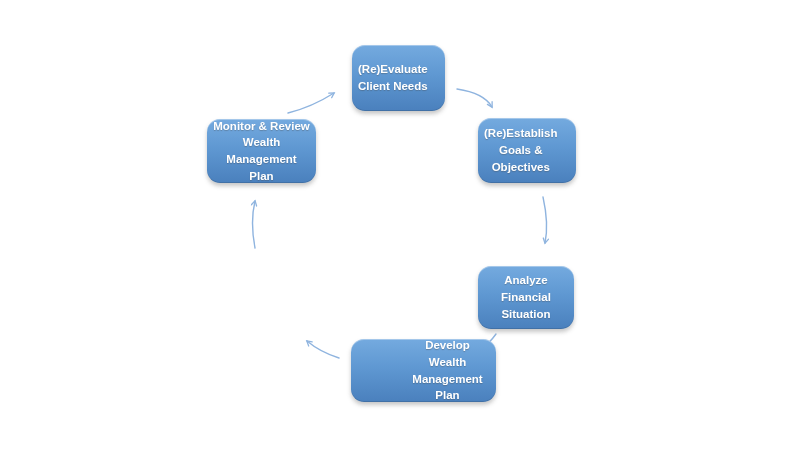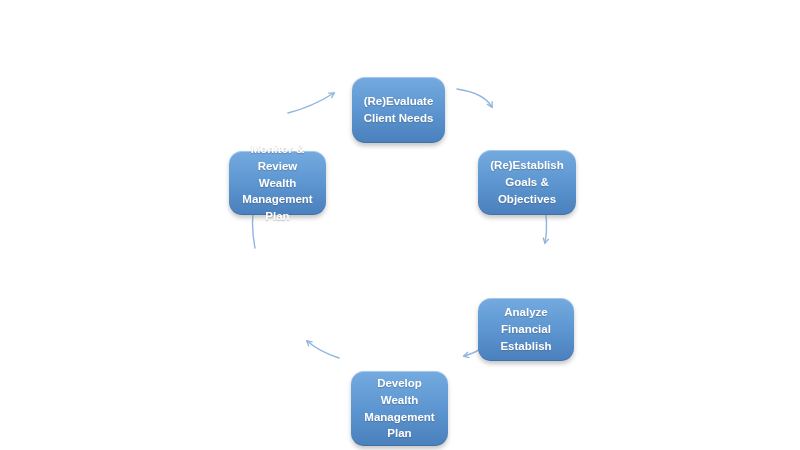--- a/index.html
+++ b/index.html
@@ -17,40 +17,38 @@
   }
   .node {
     position: absolute;
     border-radius: 13px;
     background: linear-gradient(180deg, #74aadf 0%, #5f98d2 45%, #4a80bd 100%);
     box-shadow: 0 3px 4px rgba(130,130,130,0.45),
                 inset 0 1px 0 rgba(255,255,255,0.35),
                 inset 0 -1px 0 rgba(0,0,0,0.12);
     display: flex;
     align-items: center;
-    justify-content: center;
-    margin-top: 32px;
   }
   .node .label {
     color: #ffffff;
     font-weight: bold;
     font-size: 11.5px;
     line-height: 1.45;
     text-align: center;
     white-space: pre-line;
     text-shadow: 0 1px 1px rgba(70,70,70,0.35);
     padding: 2px 6px;
   }
   
   .n-evaluate  { left: 352px; top:  45px; width: 93px; height: 66px; }
   .n-establish { left: 478px; top: 118px; width: 98px; height: 65px; }
   .n-analyze   { left: 478px; top: 266px; width: 96px; height: 63px; }
-  .n-develop   { left: 351px; top: 339px; width: 97px; height: 75px; }
+  .n-develop   { left: 351px; top: 339px; width: 97px; height: 63px; padding-left: 48px; }
   .n-implement { left: 223px; top: 266px; width: 97px; height: 63px; }
-  .n-monitor   { left: 229px; top: 119px; width: 97px; height: 64px; }
+  .n-monitor   { left: 207px; top: 119px; width: 109px; height: 64px; }
   .arrow-layer {
     position: absolute;
     left: 0; top: 0;
     width: 800px; height: 450px;
     pointer-events: none;
   }
   .arrow-layer path.flow {
     fill: none;
     stroke: #8fb4df;
     stroke-width: 1.4;
@@ -82,21 +80,21 @@
   </div>
 
   <div class="node n-establish">
     <span class="label">(Re)Establish
 Goals &amp;
 Objectives</span>
   </div>
 
   <div class="node n-analyze">
     <span class="label">Analyze Financial
-Establish</span>
+Situation</span>
   </div>
 
   <div class="node n-develop">
     <span class="label">Develop Wealth
 Management Plan</span>
   </div>
 
 
   <div class="node n-monitor">
     <span class="label">Monitor &amp; Review

